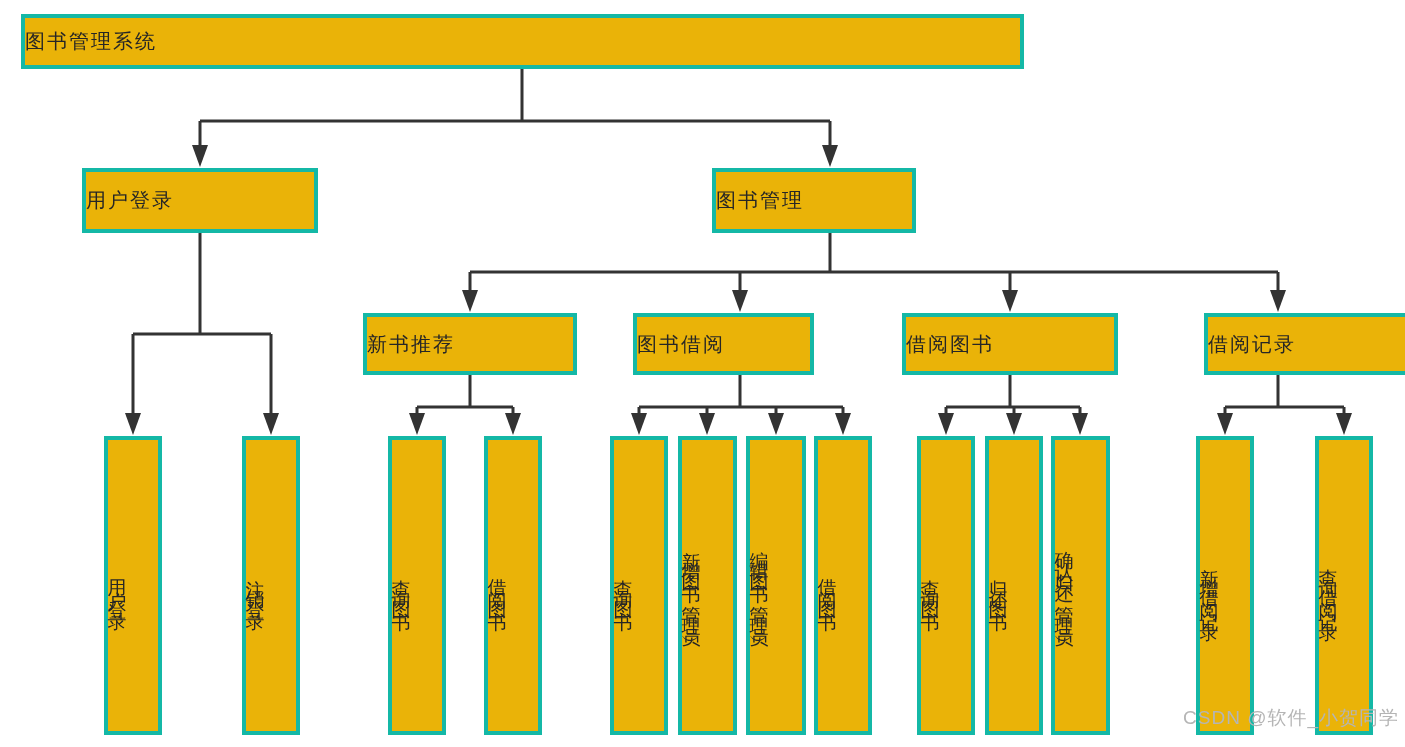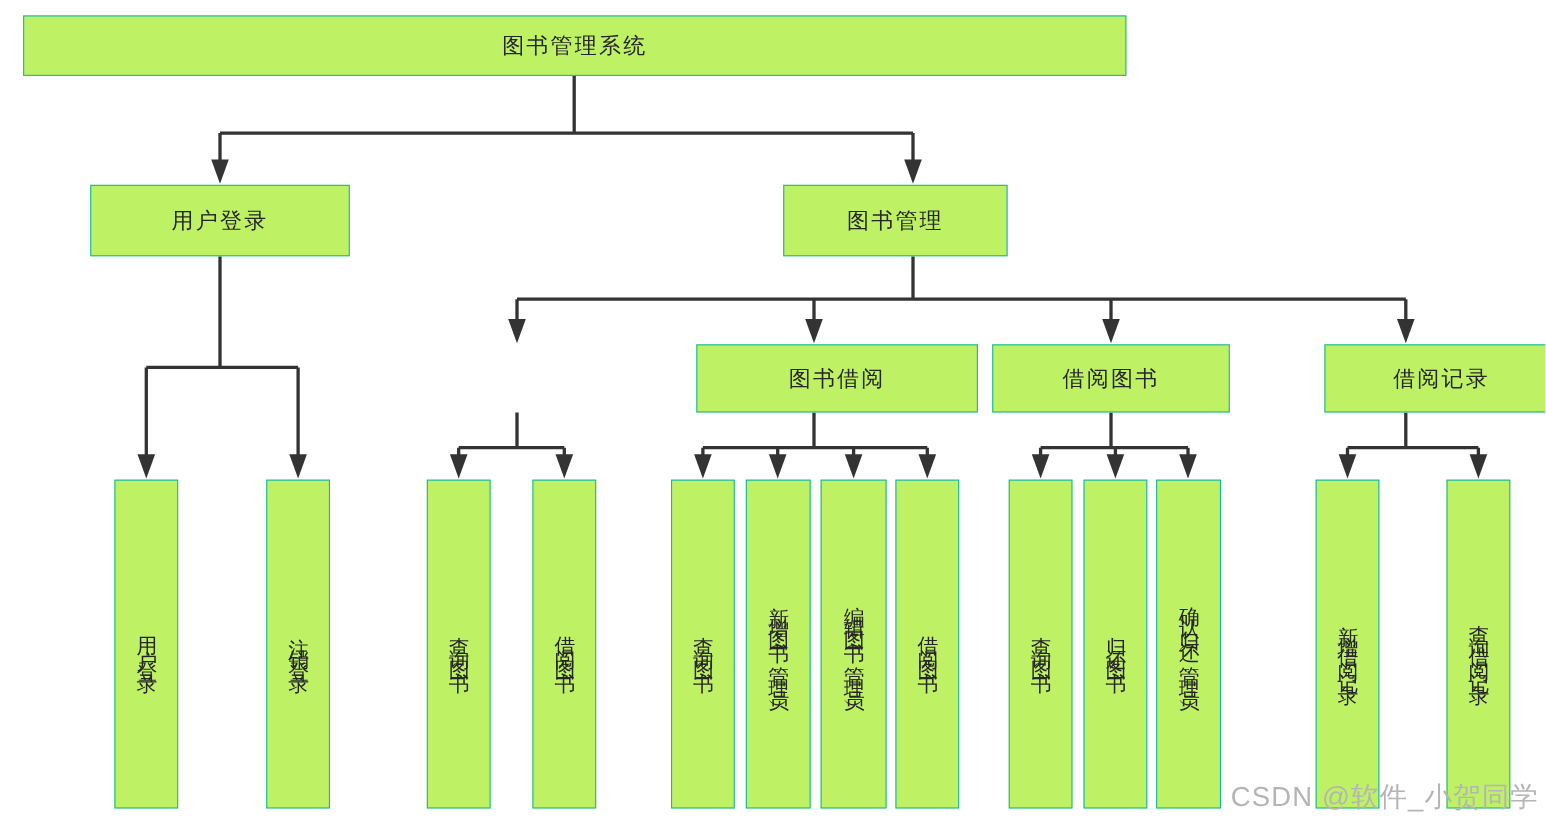--- a/index.html
+++ b/index.html
@@ -19,45 +19,44 @@
     position: absolute;
     left: 0;
     top: 0;
     width: 1405px;
     height: 747px;
     pointer-events: none;
   }
   .node {
     position: absolute;
     box-sizing: border-box;
-    border: 1px solid #14b8a6;
-    background: #bef264;
+    border: 4px solid #14b8a6;
+    background: #eab308;
     display: flex;
     align-items: center;
-    justify-content: center;
   }
   .node .lbl {
     color: #262626;
     font-size: 20px;
     letter-spacing: 2px;
     white-space: nowrap;
   }
   .node.leaf .lbl {
     writing-mode: vertical-rl;
     text-orientation: mixed;
     font-size: 19px;
     letter-spacing: 11px;
     line-height: 1;
     white-space: normal;
   }
   .watermark {
     position: absolute;
     right: 6px;
-    bottom: 6px;
-    font-size: 25px;
+    bottom: 16px;
+    font-size: 19px;
     color: #b5b5b5;
     letter-spacing: 1px;
   }
 </style>
 </head>
 <body>
 
 <div class="canvas">
 
   <svg class="connectors" viewBox="0 0 1405 747" xmlns="http://www.w3.org/2000/svg">
@@ -107,21 +106,24 @@
     <span class="lbl">图书管理系统</span>
   </div>
 
   <div class="node" style="left:82px; top:168px; width:236px; height:65px;">
     <span class="lbl">用户登录</span>
   </div>
   <div class="node" style="left:712px; top:168px; width:204px; height:65px;">
     <span class="lbl">图书管理</span>
   </div>
 
-  <div class="node" style="left:633px; top:313px; width:256px; height:62px;">
+  <div class="node" style="left:363px; top:313px; width:214px; height:62px;">
+    <span class="lbl">新书推荐</span>
+  </div>
+  <div class="node" style="left:633px; top:313px; width:181px; height:62px;">
     <span class="lbl">图书借阅</span>
   </div>
   <div class="node" style="left:902px; top:313px; width:216px; height:62px;">
     <span class="lbl">借阅图书</span>
   </div>
   <div class="node" style="left:1172px; top:313px; width:213px; height:62px;margin-left:32px;">
     <span class="lbl">借阅记录</span>
   </div>
 
   <div class="node leaf" style="left:104px; top:436px; width:58px; height:299px;">

